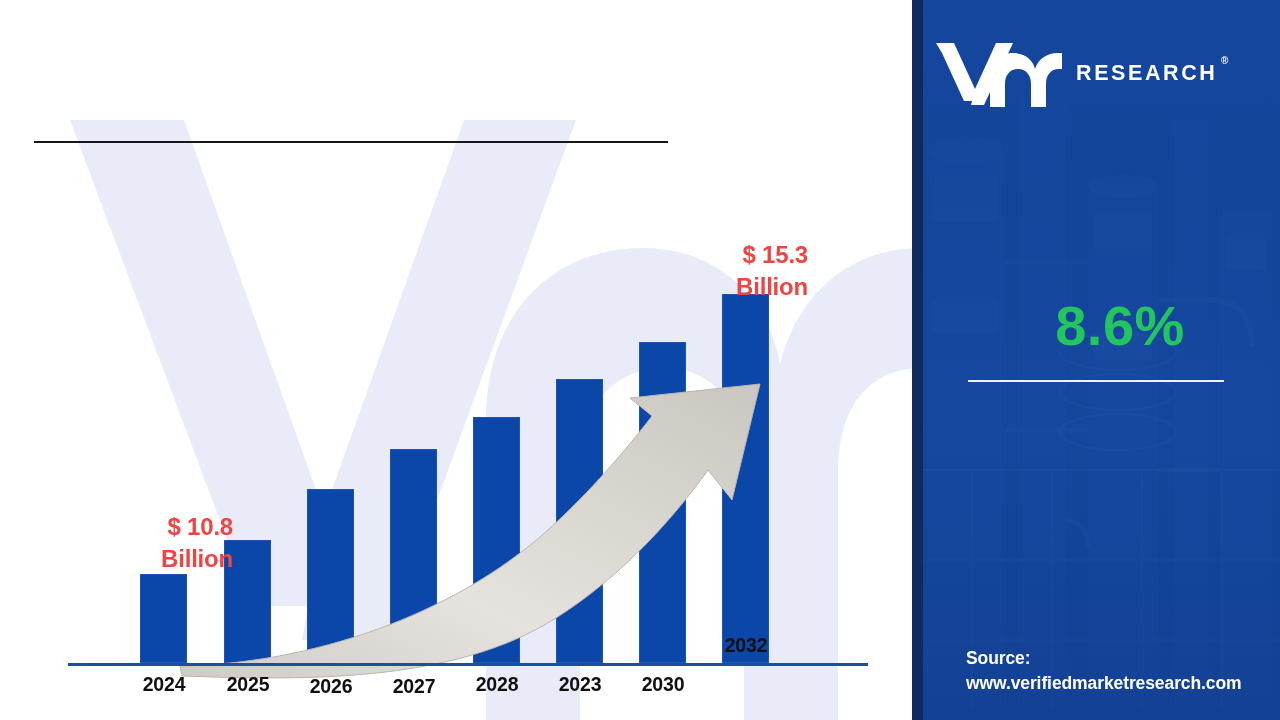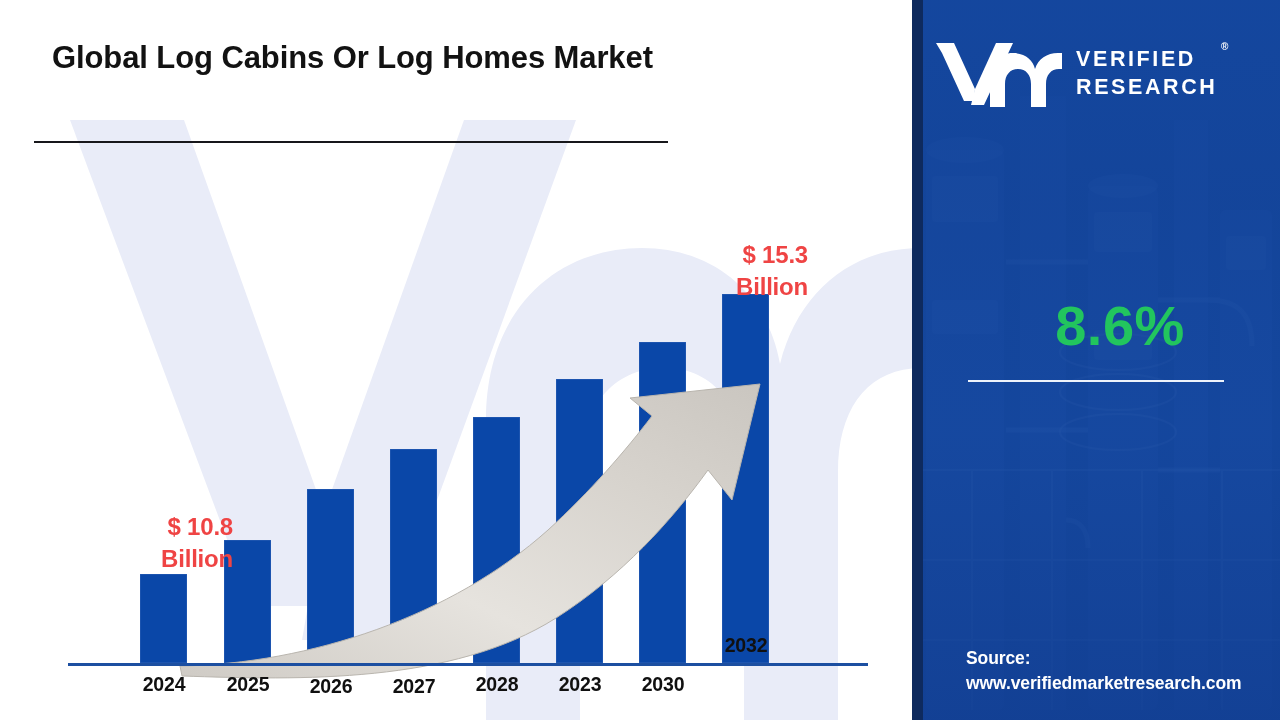--- a/index.html
+++ b/index.html
@@ -85,23 +85,20 @@
         <path d="M14 0 L128 0 L268 392 L262 486 L196 486 L58 118 Z"></path>
         <path d="M268 392 L408 0 L520 0 L330 520 L246 520 Z"></path>
         <path d="M430 600 L430 300 C430 190 500 128 586 128
                  C660 128 712 176 724 244 C742 172 796 128 864 128
                  L880 128 L880 248 L866 248 C812 248 782 288 782 352
                  L782 600 L688 600 L688 352 C688 288 660 248 608 248
                  C556 248 524 288 524 352 L524 600 Z"></path>
       </g>
     </svg>
 
-    <div id="title-block">
-      <h1 id="page-title">Global Log Cabins Or Log Homes Market</h1>
-    </div>
     <div id="title-rule"></div>
 
     <div id="plot">
 
       <div class="bar" style="left:140px;height:89px;"></div>
       <div class="bar" style="left:224px;height:123px;"></div>
       <div class="bar" style="left:307px;height:174px;"></div>
       <div class="bar" style="left:390px;height:214px;"></div>
       <div class="bar" style="left:473px;height:246px;"></div>
       <div class="bar" style="left:556px;height:284px;"></div>
@@ -193,21 +190,20 @@
           <path d="M2 4 L20 4 L41 50 L40 62 L30 62 L8 14 Z"></path>
           <path d="M41 50 L62 4 L79 4 L50 66 L37 66 Z"></path>
           <path d="M56 68 L56 38 C56 24 65 14 79 14
                    C91 14 99 21 101 30 C104 20 113 14 124 14
                    L128 14 L128 30 L125 30 C117 30 112 36 112 45
                    L112 68 L97 68 L97 45 C97 36 92 30 84 30
                    C76 30 71 36 71 45 L71 68 Z"></path>
         </g>
       </svg>
       <div id="logo-words">
-        <span class="logo-line">VERIFIED</span>
         <span class="logo-line">RESEARCH</span>
         <span id="logo-reg">®</span>
       </div>
     </div>
 
     <div id="cagr-block">
       <div id="cagr-value">8.6%</div>
       <div id="cagr-rule"></div>
     </div>
 

